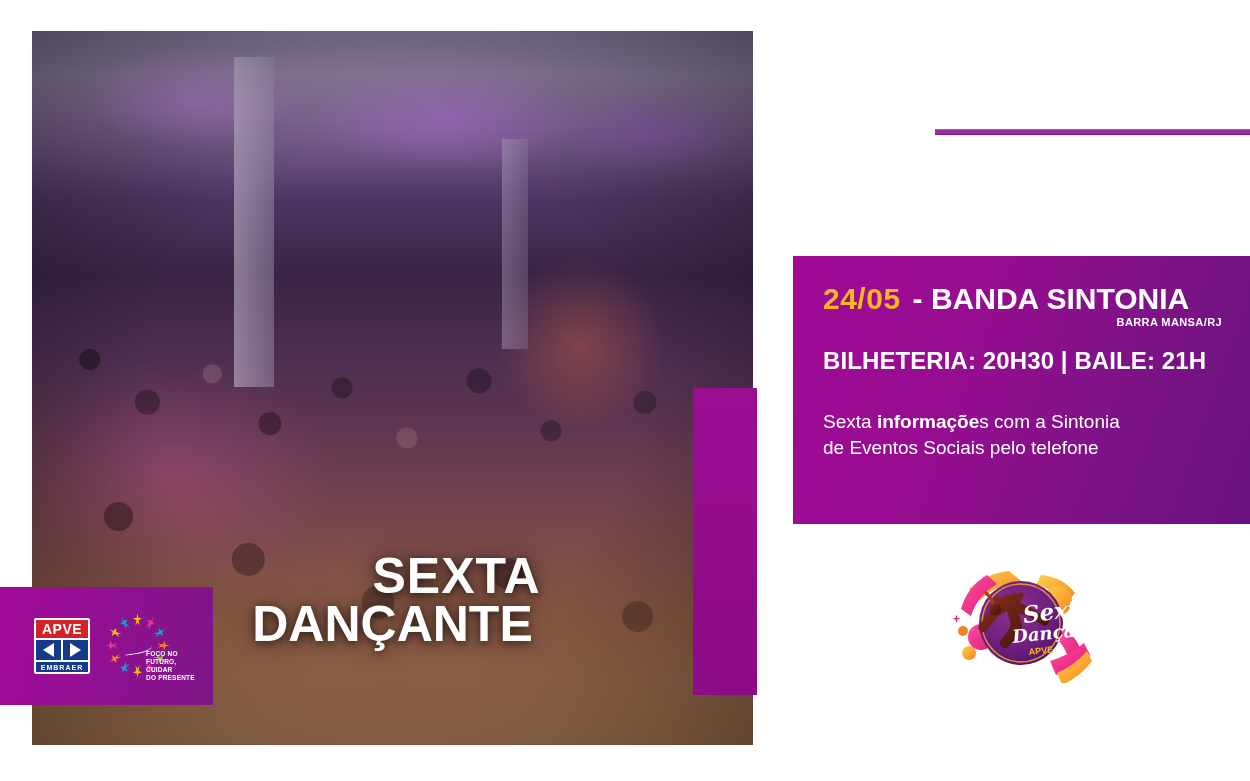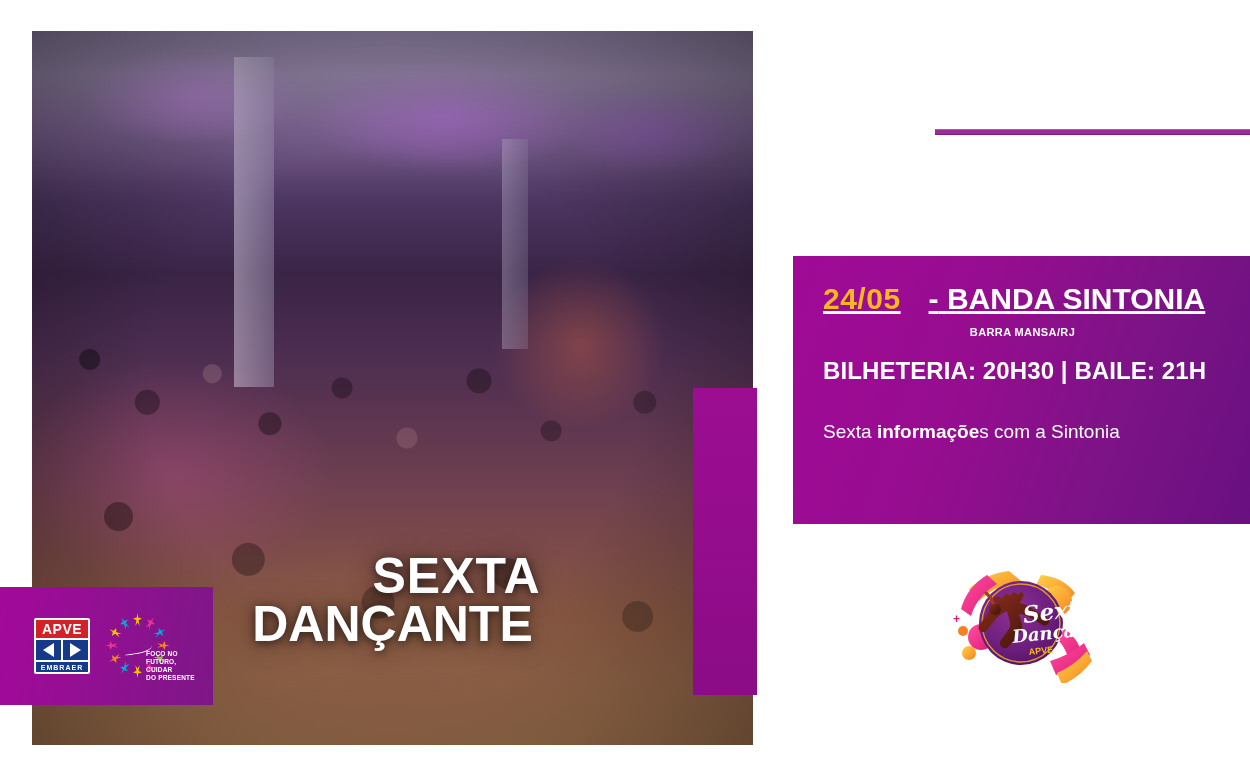--- a/index.html
+++ b/index.html
@@ -287,45 +287,44 @@
     width: 457px;
     height: 268px;
     background: linear-gradient(110deg, #a00a96 0%, #960d90 38%, #7c1386 70%, #691080 100%);
     color: #ffffff;
     box-sizing: border-box;
     padding: 28px 26px 0 30px;
   }
   .row-title {
     display: flex;
     align-items: flex-end;
-    gap: 16px;
+    gap: 0;
     white-space: nowrap;
-    text-decoration: underline;
   }
   .date-chip {
     color: #f7b81f;
     font-size: 30px;
     font-weight: bold;
     letter-spacing: .5px;
     line-height: 1;
   }
   .band-name {
     color: #ffffff;
     font-size: 30px;
     font-weight: bold;
     letter-spacing: 0px;
     line-height: 1;
     margin-left: 12px;
   }
   .city {
-    text-align: center;
+    text-align: right;
     font-size: 11px;
     font-weight: bold;
     letter-spacing: .4px;
-    margin-top: 12px;
+    margin-top: 2px;
     padding-right: 2px;
   }
   .schedule {
     font-size: 24px;
     font-weight: bold;
     letter-spacing: .1px;
     margin-top: 19px;
     white-space: nowrap;
   }
   .contact {
@@ -413,20 +412,21 @@
   <div class="info-panel">
     <div class="row-title">
       <span class="date-chip">24/05</span>
       <span class="band-name"><span>-</span> <span>BANDA SINTONIA</span></span>
     </div>
     <div class="city">BARRA MANSA/RJ</div>
     <div class="schedule">BILHETERIA: 20H30 | BAILE: 21H</div>
 
     <div class="contact">
       <div><span>Sexta </span><span class="b">informaçõe</span><span>s com a Sintonia</span></div>
+      <div>de Eventos Sociais pelo telefone</div>
     </div>
   </div>
 
   <div class="badge">
     <svg width="150" height="118" viewBox="0 0 150 118">
       <defs>
         <linearGradient id="gOr" x1="0" y1="0" x2="1" y2="1">
           <stop offset="0%" stop-color="#ffd24a"></stop>
             <stop offset="100%" stop-color="#f5821f"></stop>
         </linearGradient>

